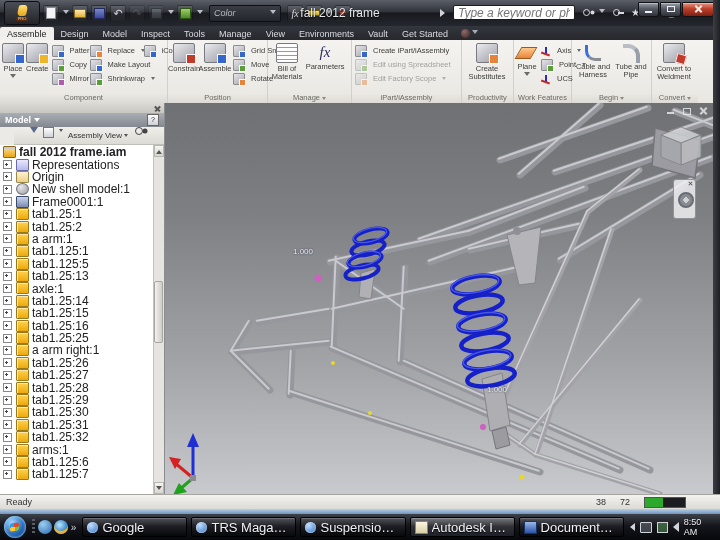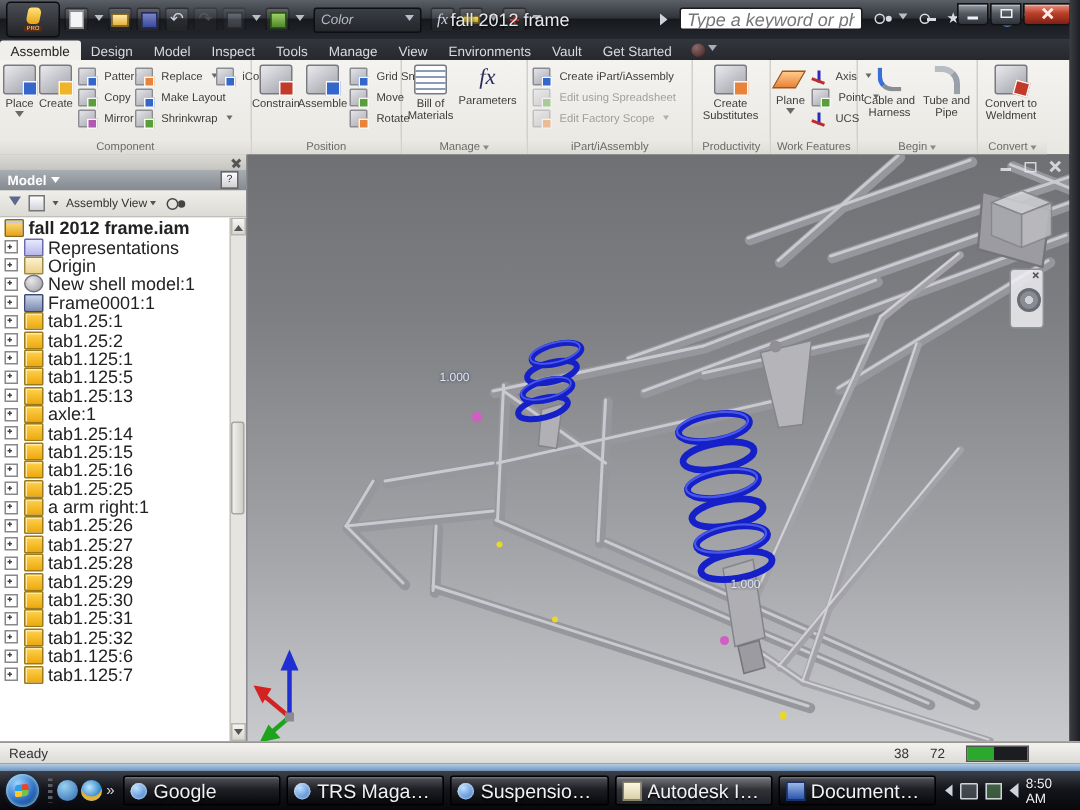--- a/index.html
+++ b/index.html
@@ -98,21 +98,21 @@
   
   .browser{position:absolute;left:0;top:103px;width:165px;height:391px;background:#eceae6;border-right:1px solid #8a8c90;box-sizing:border-box;display:flex;flex-direction:column;}
   .b-top{height:10px;background:linear-gradient(#dcdad5,#c8c6c1);display:flex;justify-content:flex-end;align-items:center;padding:0 3px;}
   .b-x{width:7px;height:7px;position:relative;}
   .b-x::before,.b-x::after{content:"";position:absolute;left:0;top:3px;width:7px;height:1.5px;background:#555;}
   .b-x::before{transform:rotate(45deg);} .b-x::after{transform:rotate(-45deg);}
   .b-head{height:14px;background:linear-gradient(#a9adb4,#84888f);display:flex;align-items:center;padding:0 5px;gap:3px;}
   .b-head .tlt{color:#fff;font-size:9px;font-weight:bold;}
   .b-head .harr{width:0;height:0;border:3px solid transparent;border-top:4px solid #fff;margin-top:3px;}
   .b-help{margin-left:auto;width:10px;height:10px;background:linear-gradient(#fdfdfd,#d0d0d4);border:1px solid #666;font-size:7px;text-align:center;line-height:10px;color:#225;}
-  .b-tools{height:17px;background:linear-gradient(#f0eeea,#dddbd5);display:flex;align-items:center;gap:5px;padding:0 6px;border-bottom:1px solid #c0beb8;}
+  .b-tools{height:17px;background:linear-gradient(#f0eeea,#dddbd5);display:flex;gap:5px;padding:0 16px;border-bottom:1px solid #c0beb8;margin-left:14px;}
   .funnel{width:0;height:0;border:4px solid transparent;border-top:6px solid #5a6a8a;}
   .viewmode{width:9px;height:9px;border:1px solid #777;background:linear-gradient(#fff,#cfd2d8);}
   .vm-lbl{font-size:8px;color:#333;display:flex;align-items:center;gap:2px;}
   .vm-arr{width:0;height:0;border:2.5px solid transparent;border-top:3.5px solid #555;margin-top:2px;}
   .b-binoc{width:6px;height:6px;border:1.5px solid #444;border-radius:50%;box-shadow:6px 0 0 -1.5px #444;margin-left:2px;}
   .treewrap{flex:1;display:flex;background:#fff;overflow:hidden;}
   .tree{flex:1;overflow:hidden;padding-top:1px;}
   .trow{display:flex;align-items:center;height:12.4px;padding-left:14px;gap:3px;white-space:nowrap;}
   .trow.troot{padding-left:3px;font-weight:bold;}
   .tlab{font-size:12px;color:#222;}
@@ -524,20 +524,25 @@
             <span class="tlab">tab1.25:1</span>
           </div>
         <div class="trow">
             <span class="texp"></span>
             <span class="tico part"></span>
             <span class="tlab">tab1.25:2</span>
           </div>
         <div class="trow">
             <span class="texp"></span>
             <span class="tico part"></span>
+            <span class="tlab">a arm:1</span>
+          </div>
+        <div class="trow">
+            <span class="texp"></span>
+            <span class="tico part"></span>
             <span class="tlab">tab1.125:1</span>
           </div>
         <div class="trow">
             <span class="texp"></span>
             <span class="tico part"></span>
             <span class="tlab">tab1.125:5</span>
           </div>
         <div class="trow">
             <span class="texp"></span>
             <span class="tico part"></span>
@@ -600,20 +605,25 @@
           </div>
         <div class="trow">
             <span class="texp"></span>
             <span class="tico part"></span>
             <span class="tlab">tab1.25:31</span>
           </div>
         <div class="trow">
             <span class="texp"></span>
             <span class="tico part"></span>
             <span class="tlab">tab1.25:32</span>
+          </div>
+        <div class="trow">
+            <span class="texp"></span>
+            <span class="tico part"></span>
+            <span class="tlab">arms:1</span>
           </div>
         <div class="trow">
             <span class="texp"></span>
             <span class="tico part"></span>
             <span class="tlab">tab1.125:6</span>
           </div>
         <div class="trow">
             <span class="texp"></span>
             <span class="tico part"></span>
             <span class="tlab">tab1.125:7</span>

